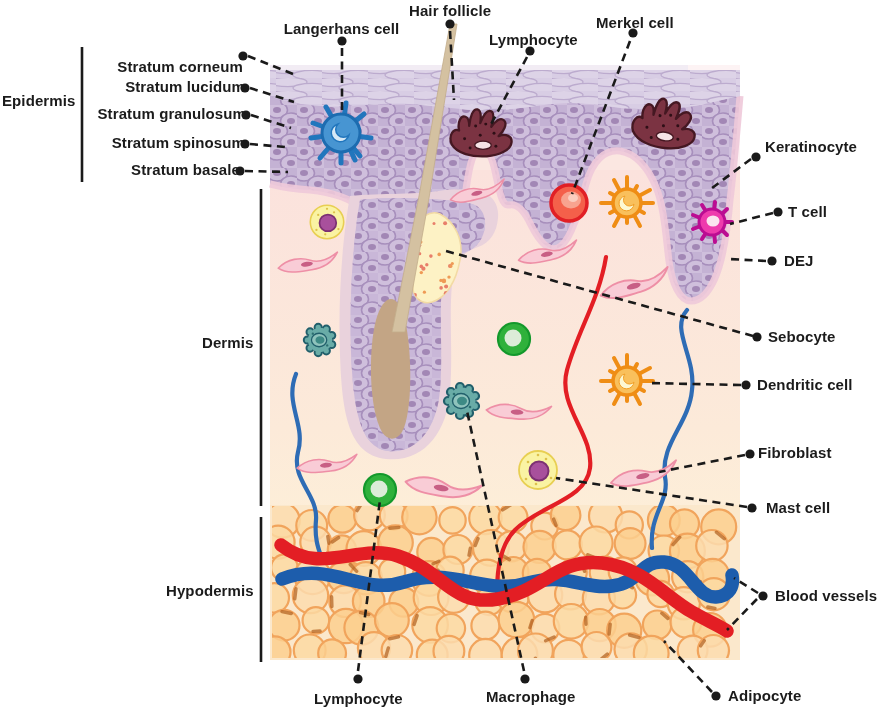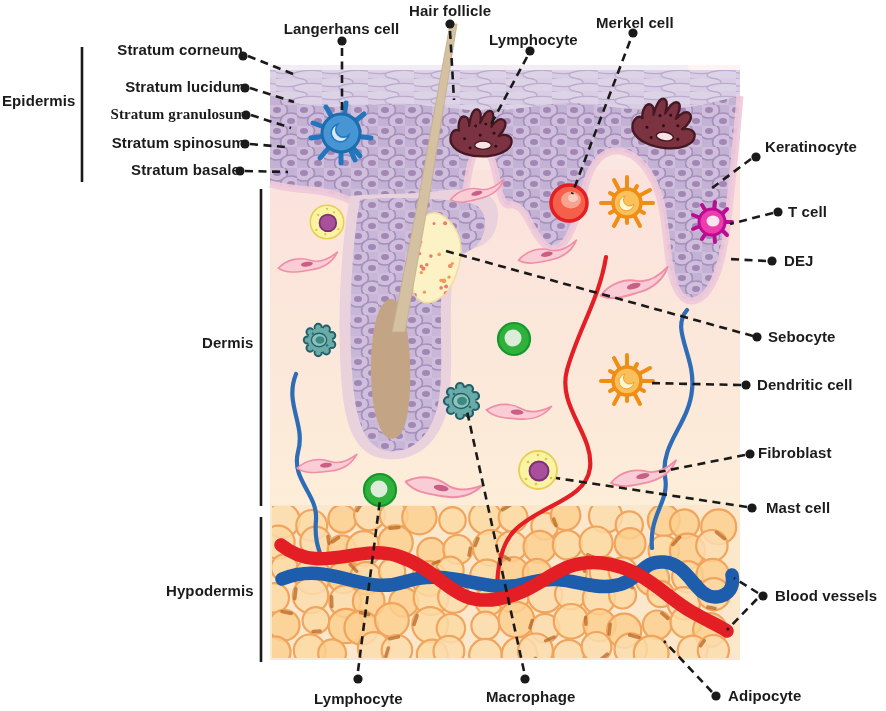--- a/index.html
+++ b/index.html
@@ -472,23 +472,23 @@
         <circle cx="525" cy="679" r="4.6"></circle>
   </g>
   <g stroke="#1a1a1a" stroke-width="2.6">
     <line x1="82" y1="47" x2="82" y2="182"></line>
     <line x1="261" y1="189" x2="261" y2="506"></line>
     <line x1="261" y1="517" x2="261" y2="662"></line>
   </g>
 </svg>
 
 <div class="lbl" style="left:2px;top:93px;">Epidermis</div>
-<div class="lbl rt" style="right:643px;top:42px;text-align:center;">Stratum corneum</div>
+<div class="lbl rt" style="right:643px;top:59px;text-align:center;">Stratum corneum</div>
 <div class="lbl rt" style="right:641px;top:79px;">Stratum lucidum</div>
-<div class="lbl rt" style="right:640px;top:106px;font-family:Liberation Serif, serif;">Stratum granulosum</div>
+<div class="lbl rt" style="right:640px;top:106px;">Stratum granulosum</div>
 <div class="lbl rt" style="right:641px;top:135px;">Stratum spinosum</div>
 <div class="lbl rt" style="right:646px;top:162px;">Stratum basale</div>
 <div class="lbl" style="left:202px;top:335px;">Dermis</div>
 <div class="lbl" style="left:166px;top:583px;">Hypodermis</div>
 
 <div class="lbl ct" style="left:279px;top:21px;width:125px;">Langerhans cell</div>
 <div class="lbl" style="left:409px;top:3px;">Hair follicle</div>
 <div class="lbl" style="left:489px;top:32px;">Lymphocyte</div>
 <div class="lbl" style="left:596px;top:15px;">Merkel cell</div>
 

